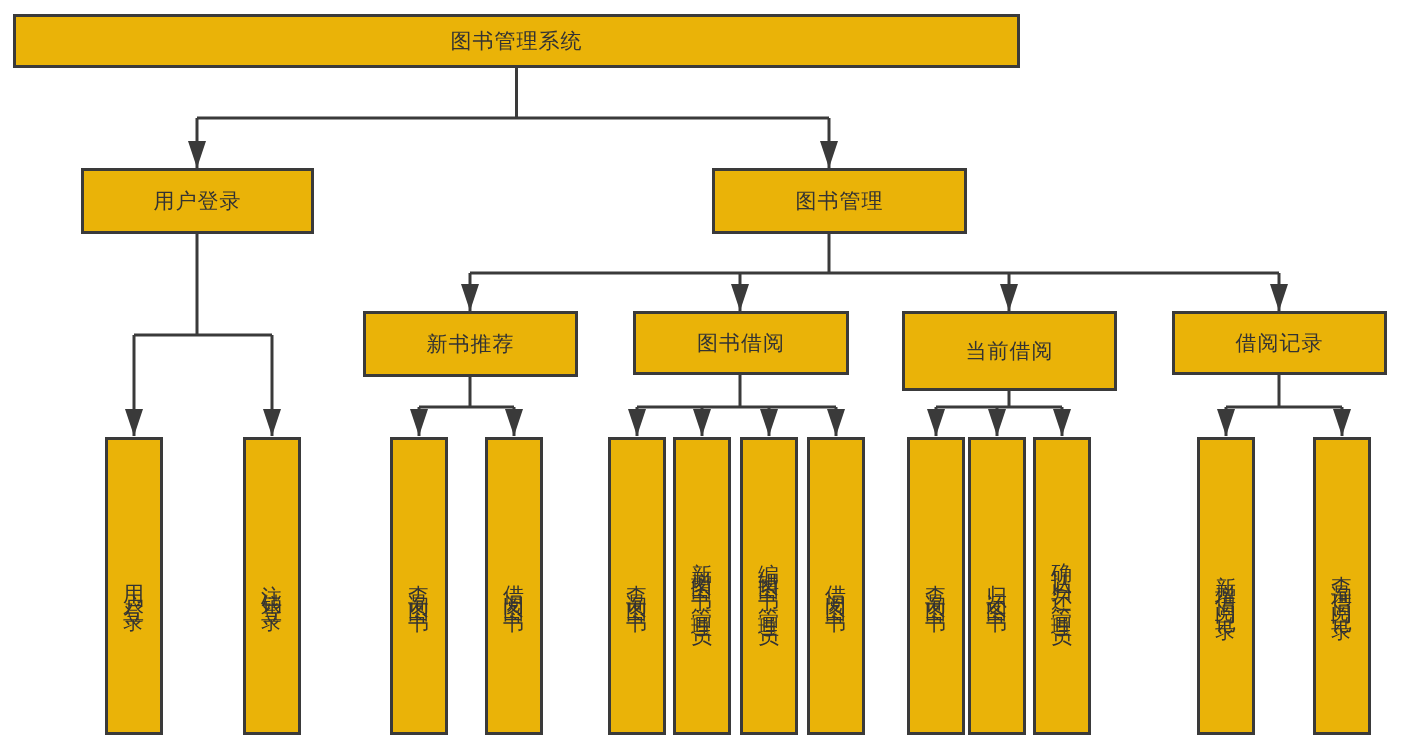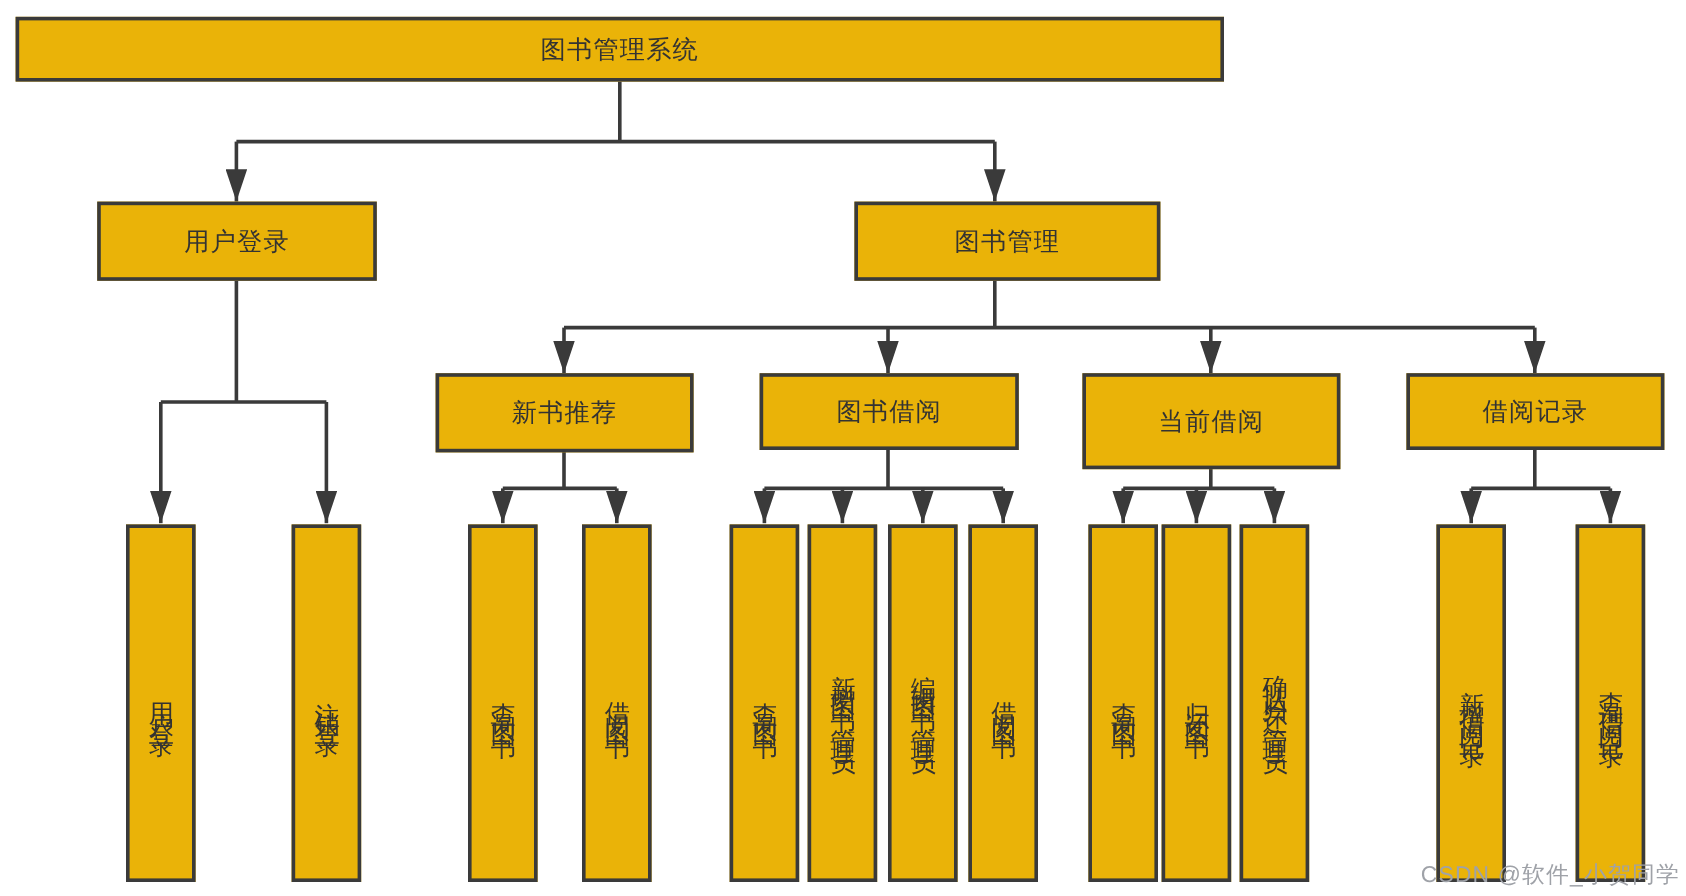--- a/index.html
+++ b/index.html
@@ -173,15 +173,14 @@
     <span class="vtext">确认归还（管理员）</span>
   </div>
 
   <div class="node node-v" style="left:1197px;top:437px;width:58px;height:298px">
     <span class="vtext">新增借阅记录</span>
   </div>
   <div class="node node-v" style="left:1313px;top:437px;width:58px;height:298px">
     <span class="vtext">查询借阅记录</span>
   </div>
 
-  <div class="watermark">CSDN @软件_小贺同学</div>
 
 </div>
 
 </body></html>

